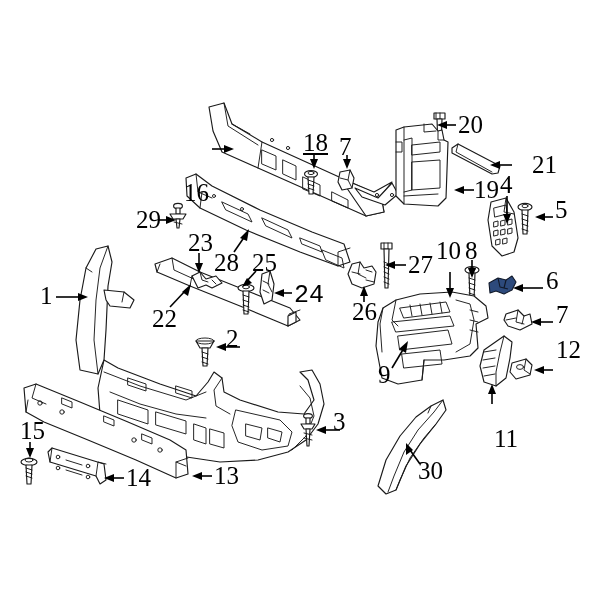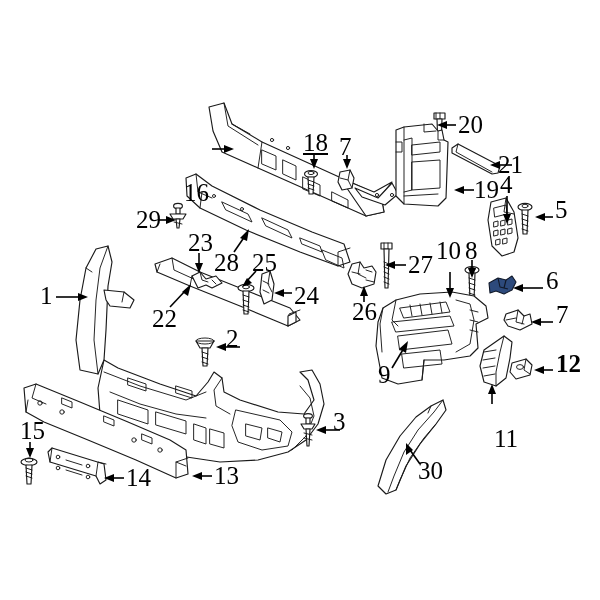--- a/index.html
+++ b/index.html
@@ -450,33 +450,33 @@
   <div class="num" style="left:226px; top:326px;">2</div>
   <div class="num" style="left:333px; top:409px;">3</div>
   <div class="num" style="left:500px; top:172px;">4</div>
   <div class="num" style="left:555px; top:197px;">5</div>
   <div class="num" style="left:546px; top:268px;">6</div>
   <div class="num" style="left:556px; top:302px;">7</div>
   <div class="num" style="left:465px; top:238px;">8</div>
   <div class="num" style="left:378px; top:362px;">9</div>
   <div class="num" style="left:436px; top:238px;text-align:center;">10</div>
   <div class="num" style="left:494px; top:402px;margin-top:24px;">11</div>
-  <div class="num" style="left:556px; top:351px;font-weight:bold;">12</div>
+  <div class="num" style="left:556px; top:337px;">12</div>
   <div class="num" style="left:214px; top:463px;">13</div>
   <div class="num" style="left:126px; top:465px;">14</div>
   <div class="num" style="left:20px;  top:418px;">15</div>
   <div class="num" style="left:184px; top:136px;margin-top:44px;">16</div>
   <div class="num" style="left:339px; top:134px;">7</div>
   <div class="num" style="left:303px; top:130px;text-decoration:underline;">18</div>
   <div class="num" style="left:474px; top:177px;">19</div>
   <div class="num" style="left:458px; top:112px;">20</div>
-  <div class="num" style="left:498px; top:152px;text-align:center;">21</div>
+  <div class="num" style="left:532px; top:152px;text-align:center;">21</div>
   <div class="num" style="left:152px; top:306px;">22</div>
   <div class="num" style="left:188px; top:230px;">23</div>
-  <div class="num" style="left:294px; top:283px;">24</div>
+  <div class="num" style="left:294px; top:283px;font-family:Liberation Mono, monospace;">24</div>
   <div class="num" style="left:252px; top:250px;">25</div>
   <div class="num" style="left:352px; top:299px;">26</div>
   <div class="num" style="left:408px; top:252px;text-align:center;">27</div>
   <div class="num" style="left:214px; top:250px;">28</div>
   <div class="num" style="left:136px; top:207px;">29</div>
   <div class="num" style="left:418px; top:458px;">30</div>
 
 </div>
 
 </body></html>

